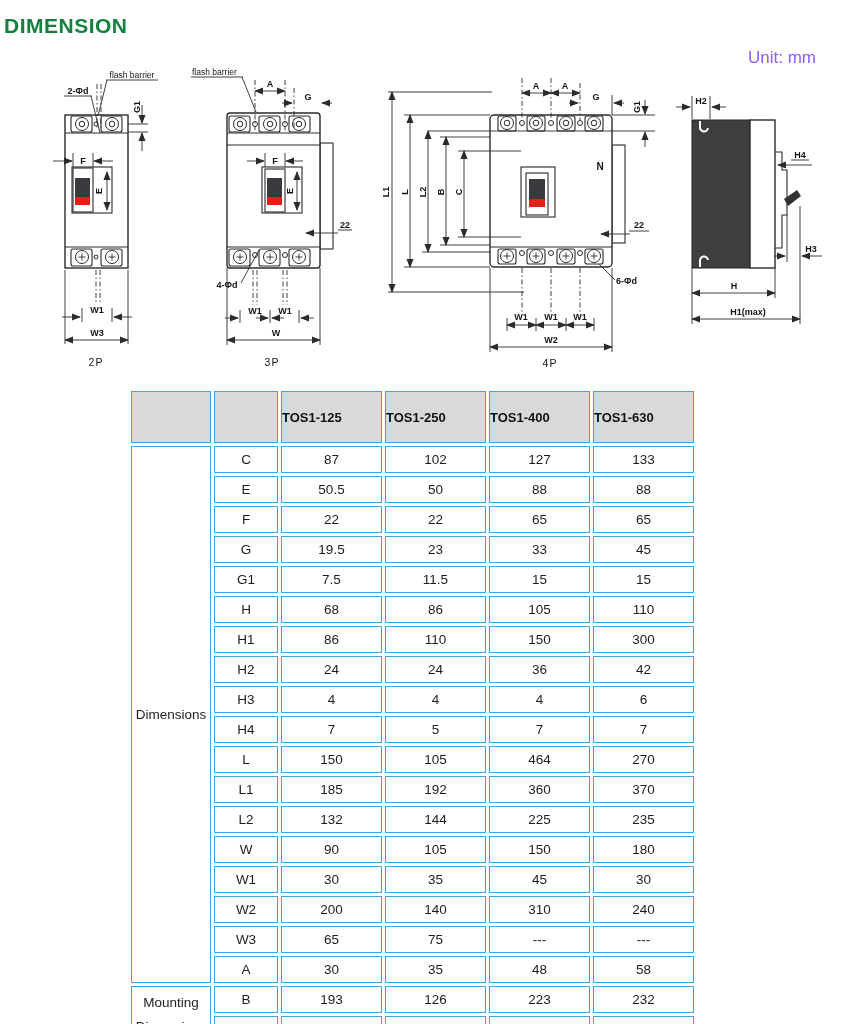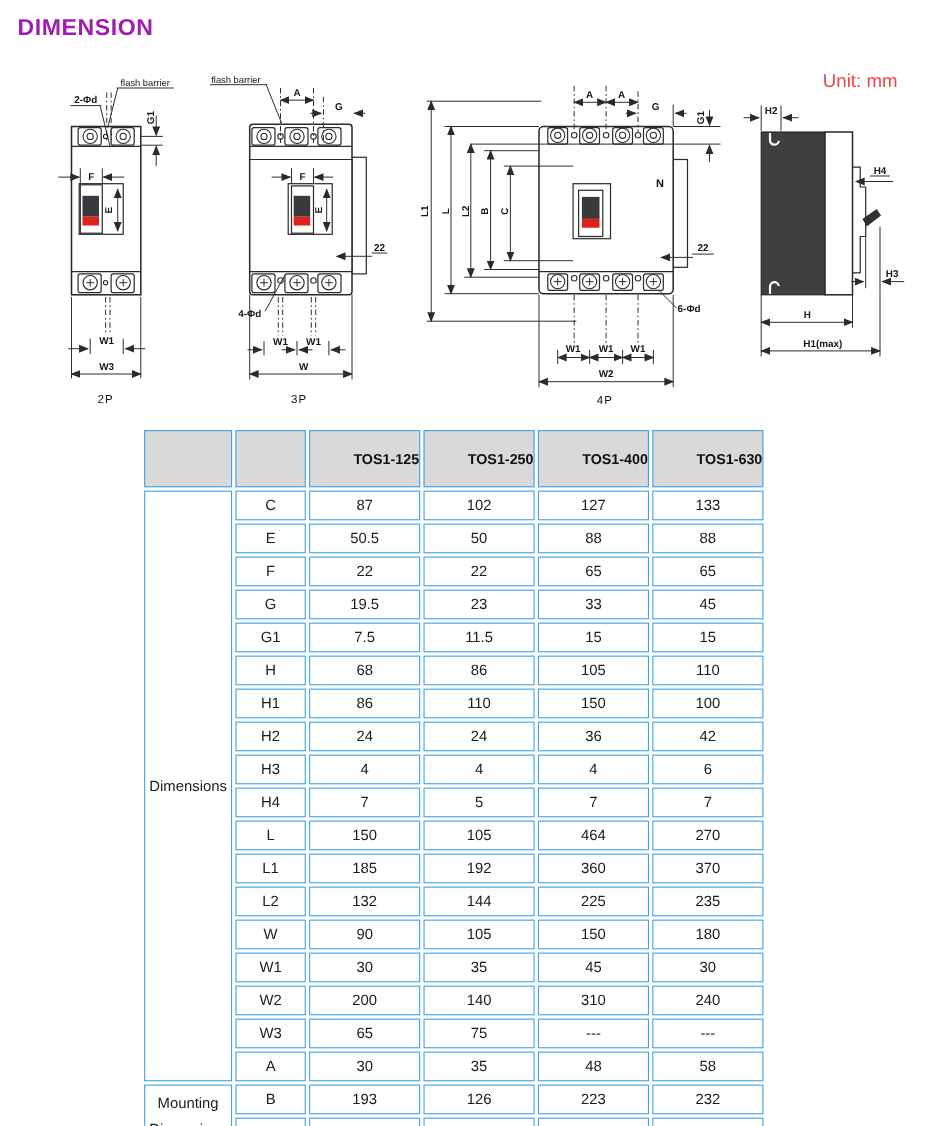--- a/index.html
+++ b/index.html
@@ -1,38 +1,38 @@
 <!DOCTYPE html>
 <html><head>
 <meta charset="utf-8">
 <style>
   html,body{margin:0;padding:0;background:#fff;}
   .page{position:relative;width:850px;height:1024px;background:#ffffff;overflow:hidden;
         font-family:"Liberation Sans",sans-serif;}
-  .title{position:absolute;left:16px;top:14px;font-size:21px;font-weight:bold;
-         color:#a21caf;letter-spacing:0.5px;}
-  .unit{position:absolute;left:748px;top:64px;font-size:17px;color:#ef4444;}
+  .title{position:absolute;left:4px;top:14px;font-size:21px;font-weight:bold;
+         color:#15803d;letter-spacing:0.5px;}
+  .unit{position:absolute;left:748px;top:48px;font-size:17px;color:#8b5cf6;}
   svg.draw{position:absolute;left:0;top:0;}
 
   
   .ln{stroke:#2b2b2b;stroke-width:1.1;fill:none;}
   .bd{stroke:#2b2b2b;stroke-width:1.4;fill:#ffffff;}
   .dim{stroke:#2b2b2b;stroke-width:0.9;fill:none;}
   .dsh{stroke:#2b2b2b;stroke-width:0.9;fill:none;stroke-dasharray:5 2.5 1.5 2.5;}
   .scr{stroke:#2b2b2b;stroke-width:1;fill:#ffffff;}
   svg text{fill:#141414;}
   .lbl{font:bold 9px "Liberation Sans",sans-serif;}
   .sm{font:8.5px "Liberation Sans",sans-serif;}
   .cap{font:10.5px "Liberation Sans",sans-serif;letter-spacing:1px;}
 
   
   table.tbl{position:absolute;left:128px;top:388px;width:569px;
             border-collapse:separate;border-spacing:3px;table-layout:fixed;}
   table.tbl th{background:#d9d9d9;border:1.5px solid #3da4e4;height:50px;
-               font-size:13px;font-weight:bold;color:#111;padding:0;text-align:right;}
+               font-size:13px;font-weight:bold;color:#111;padding:0;text-align:left;}
   table.tbl td{border:1.5px solid #3da4e4;height:25px;text-align:center;
                font-size:13.5px;color:#1c1c1e;padding:0;background:#fff;}
   td.gcell{font-size:13.5px;line-height:24px;vertical-align:middle;}
 </style>
 </head>
 <body>
 
 <div class="page">
 
   <div class="title">DIMENSION</div>
@@ -417,21 +417,21 @@
           <td class="vcell">68</td>
           <td class="vcell">86</td>
           <td class="vcell">105</td>
           <td class="vcell">110</td>
         </tr>
         <tr>
           <td class="pcell">H1</td>
           <td class="vcell">86</td>
           <td class="vcell">110</td>
           <td class="vcell">150</td>
-          <td class="vcell">100</td>
+          <td class="vcell">300</td>
         </tr>
         <tr>
           <td class="pcell">H2</td>
           <td class="vcell">24</td>
           <td class="vcell">24</td>
           <td class="vcell">36</td>
           <td class="vcell">42</td>
         </tr>
         <tr>
           <td class="pcell">H3</td>

